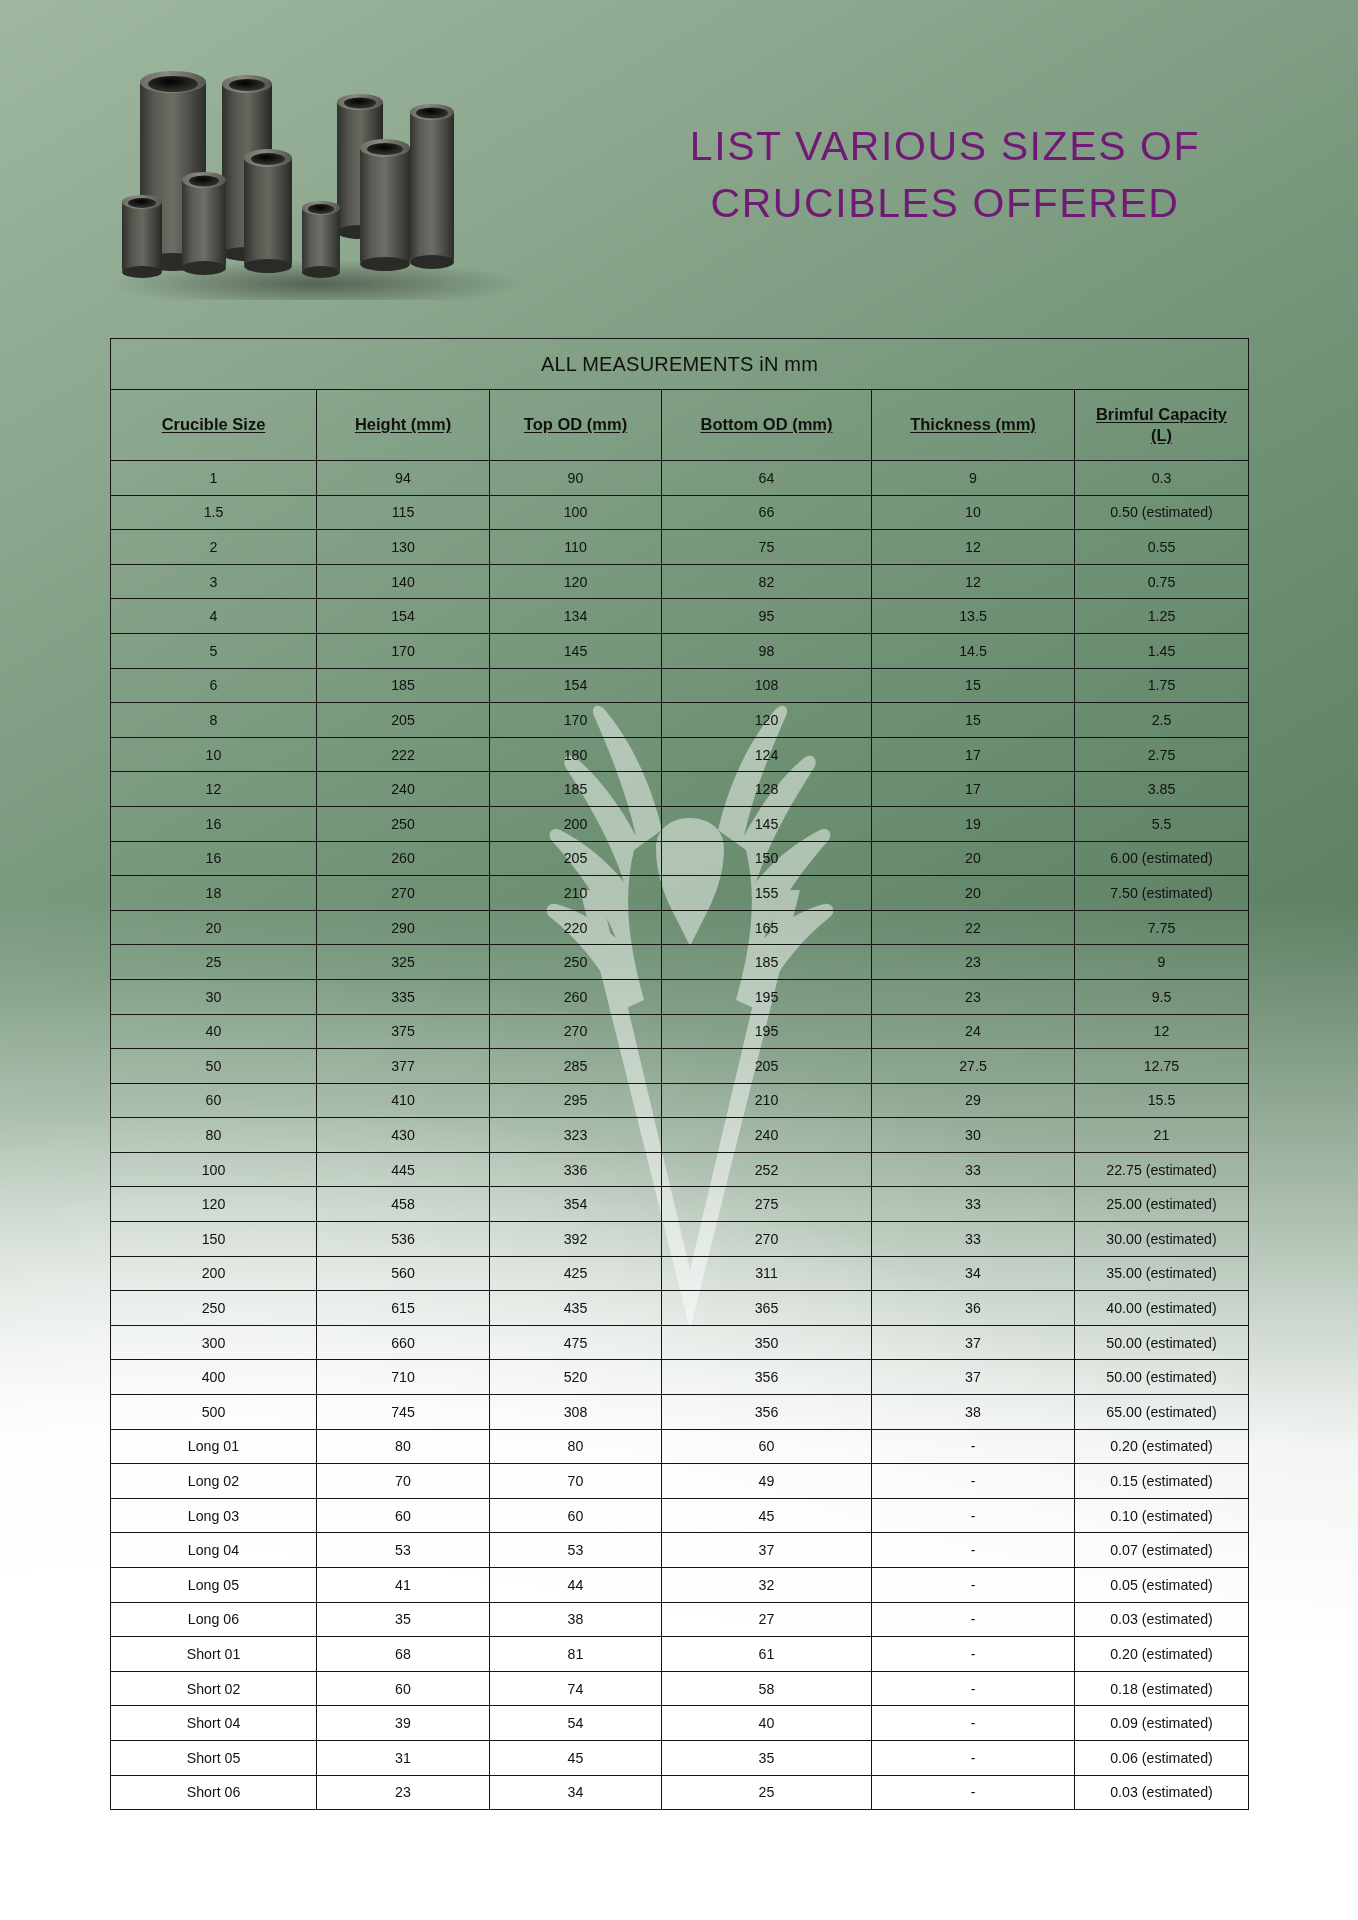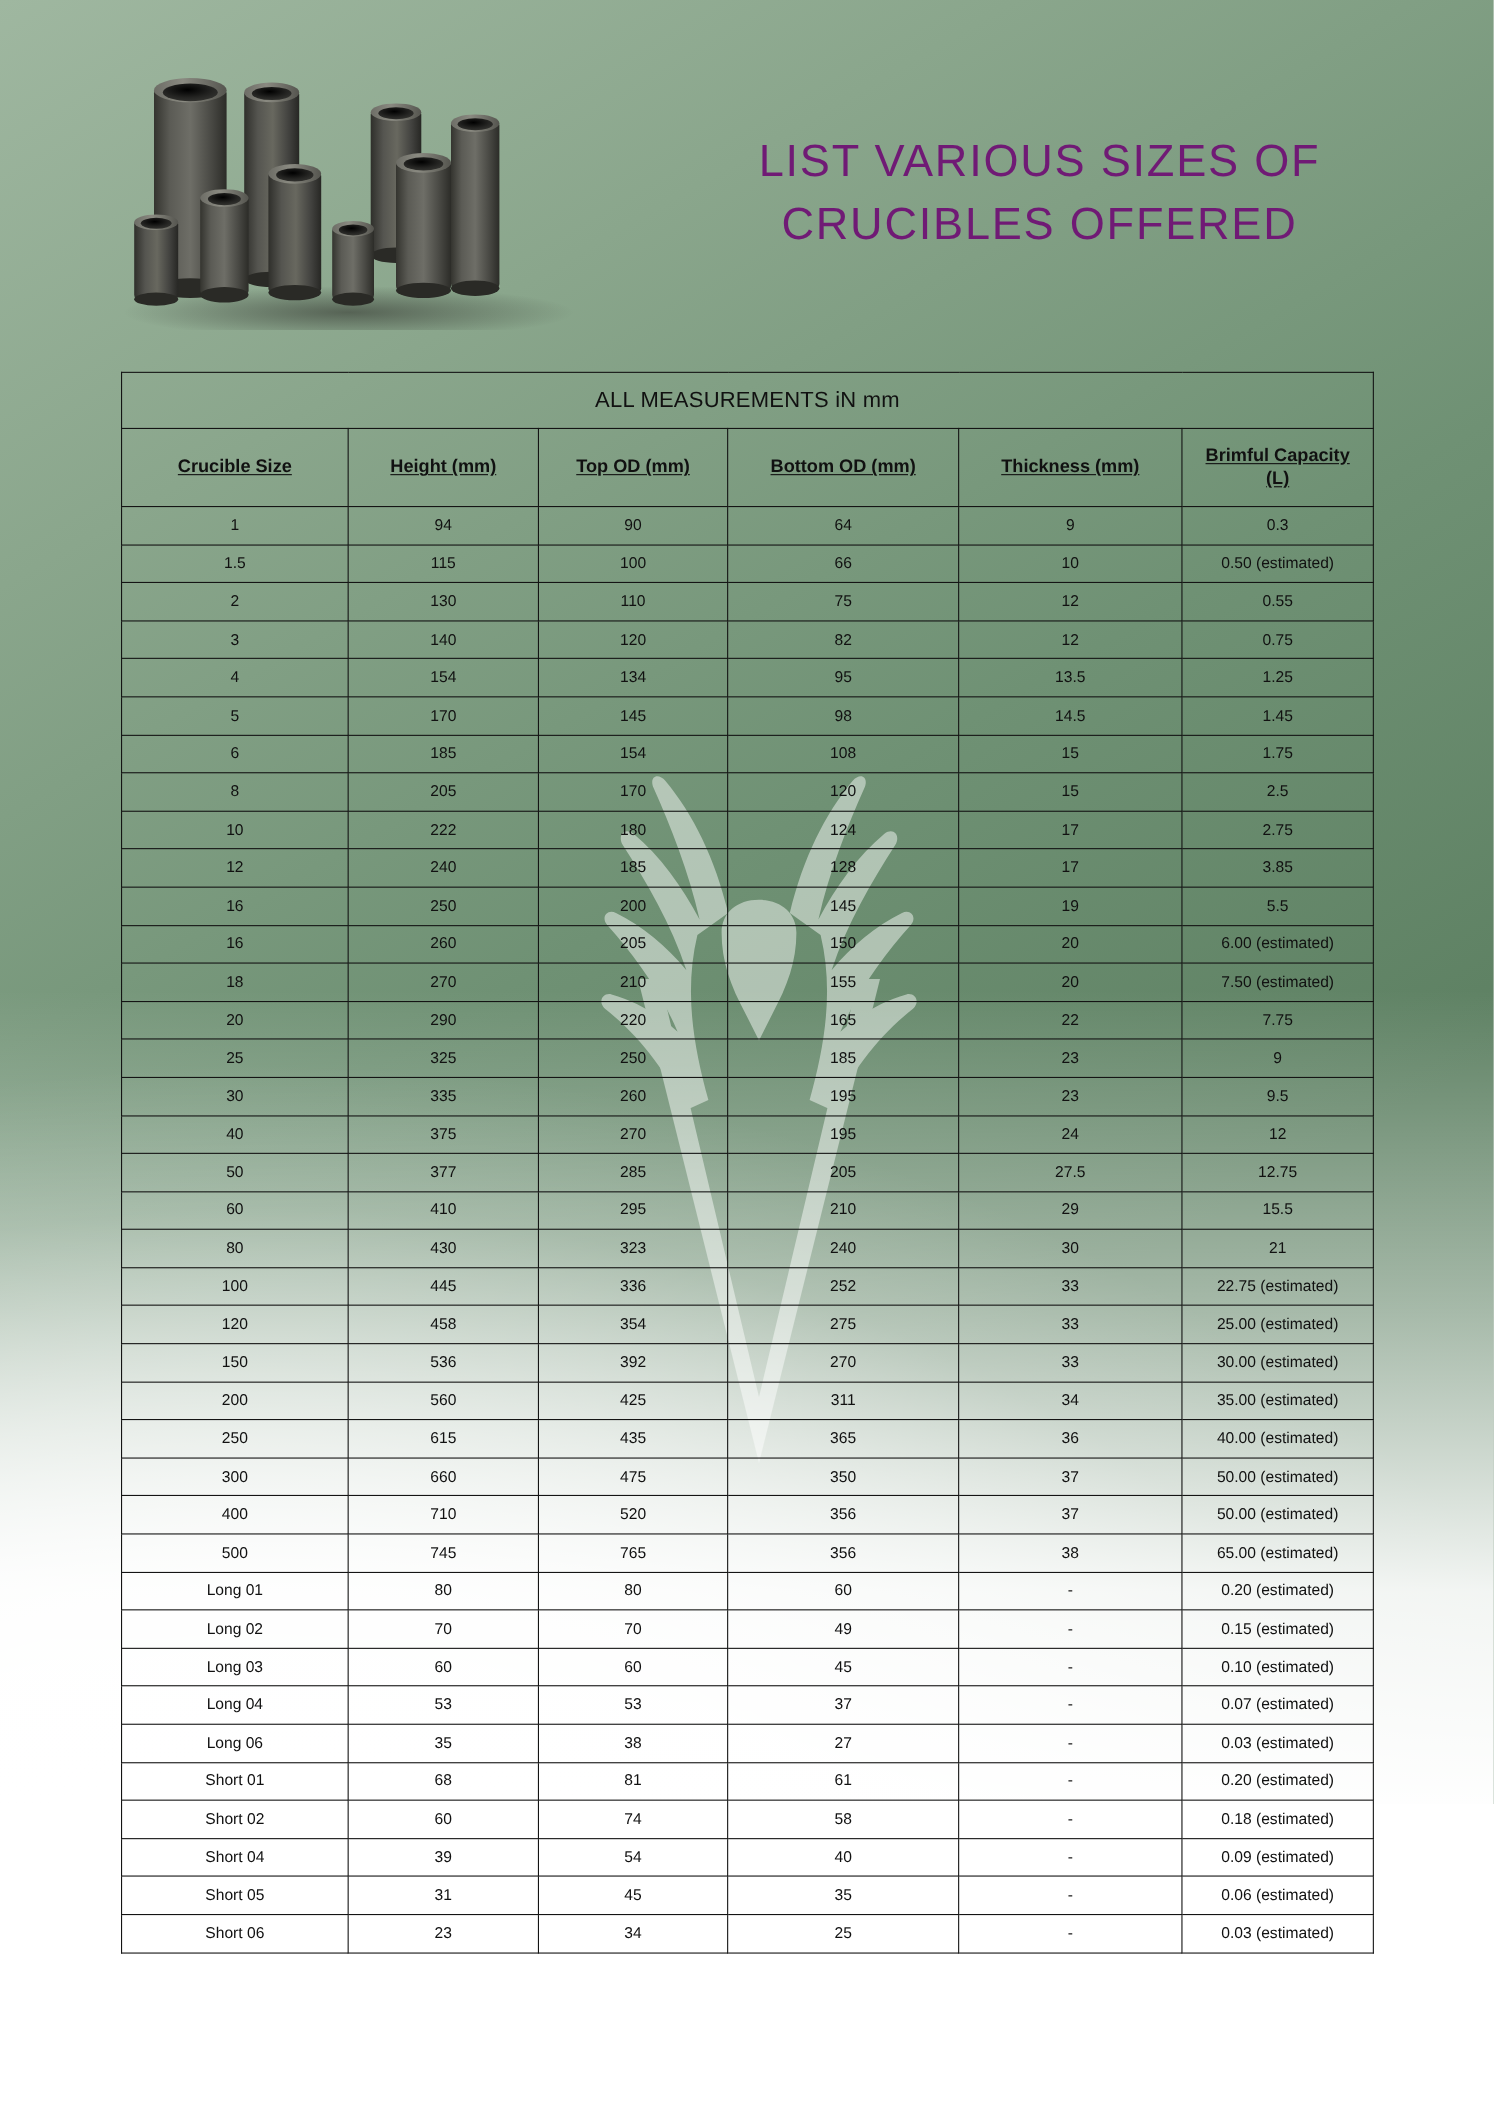--- a/index.html
+++ b/index.html
@@ -506,21 +506,21 @@
           <td class="data-cell">400</td>
           <td class="data-cell">710</td>
           <td class="data-cell">520</td>
           <td class="data-cell">356</td>
           <td class="data-cell">37</td>
           <td class="data-cell">50.00 (estimated)</td>
         </tr>
         <tr>
           <td class="data-cell">500</td>
           <td class="data-cell">745</td>
-          <td class="data-cell">765</td>
+          <td class="data-cell">308</td>
           <td class="data-cell">356</td>
           <td class="data-cell">38</td>
           <td class="data-cell">65.00 (estimated)</td>
         </tr>
         <tr>
           <td class="data-cell">Long 01</td>
           <td class="data-cell">80</td>
           <td class="data-cell">80</td>
           <td class="data-cell">60</td>
           <td class="data-cell">-</td>
@@ -544,20 +544,28 @@
         </tr>
         <tr>
           <td class="data-cell">Long 04</td>
           <td class="data-cell">53</td>
           <td class="data-cell">53</td>
           <td class="data-cell">37</td>
           <td class="data-cell">-</td>
           <td class="data-cell">0.07 (estimated)</td>
         </tr>
         <tr>
+          <td class="data-cell">Long 05</td>
+          <td class="data-cell">41</td>
+          <td class="data-cell">44</td>
+          <td class="data-cell">32</td>
+          <td class="data-cell">-</td>
+          <td class="data-cell">0.05 (estimated)</td>
+        </tr>
+        <tr>
           <td class="data-cell">Long 06</td>
           <td class="data-cell">35</td>
           <td class="data-cell">38</td>
           <td class="data-cell">27</td>
           <td class="data-cell">-</td>
           <td class="data-cell">0.03 (estimated)</td>
         </tr>
         <tr>
           <td class="data-cell">Short 01</td>
           <td class="data-cell">68</td>

